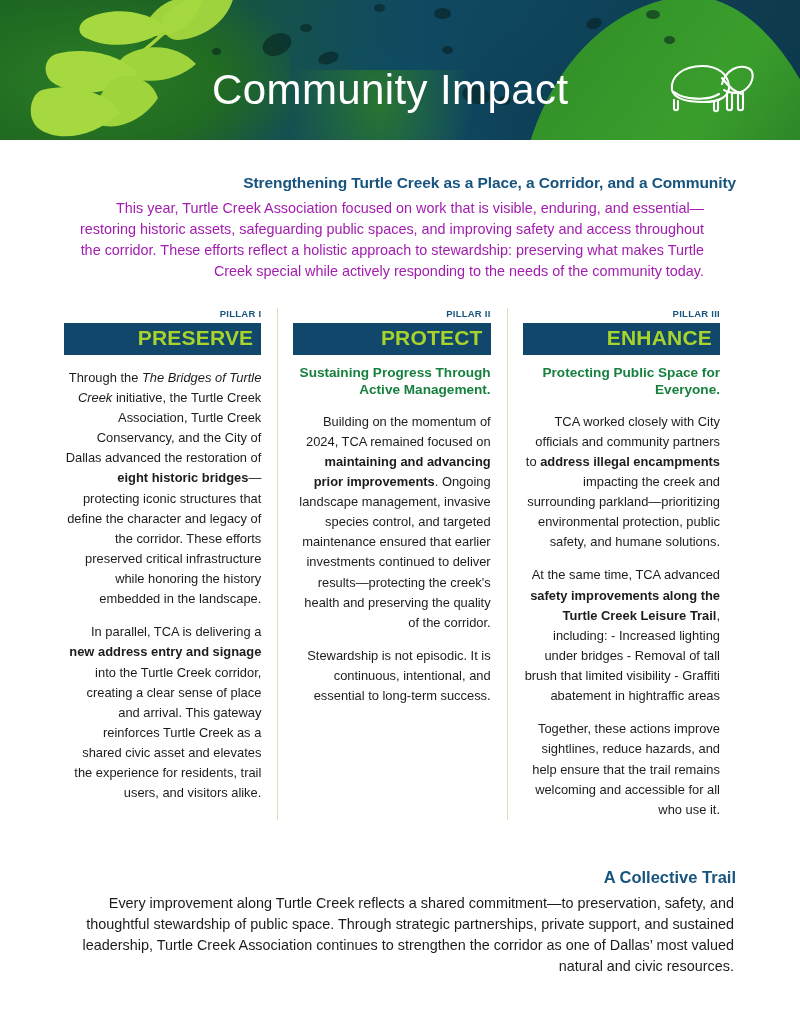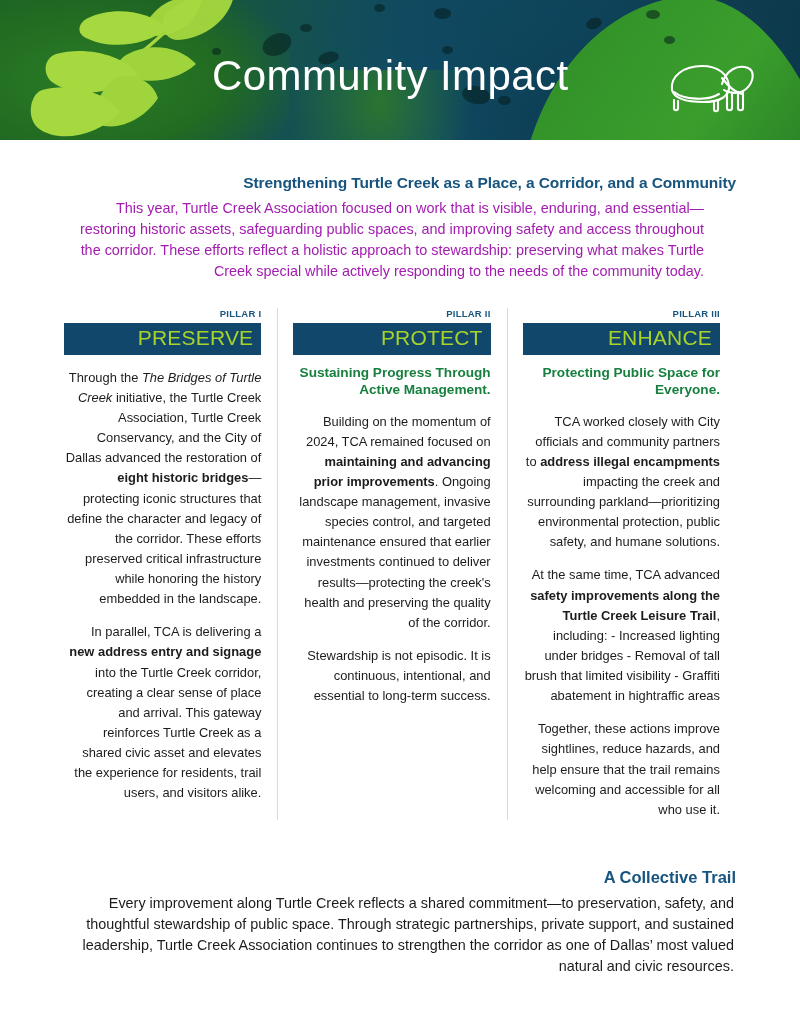--- a/index.html
+++ b/index.html
@@ -58,21 +58,21 @@
     border-radius: 50%;
   }
   .leafbranch {
     position: absolute;
     left: 28px; top: -6px;
     width: 260px; height: 160px;
   }
   .banner-title {
     position: absolute;
     left: 212px;
-    top: 52px;
+    top: 66px;
     font-size: 42px;
     font-weight: 300;
     letter-spacing: 0.4px;
     color: #ffffff;
     white-space: nowrap;
   }
   .turtle-logo {
     position: absolute;
     left: 656px;
     top: 56px;
@@ -122,21 +122,21 @@
     font-size: 9.5px;
     font-weight: bold;
     color: #17547f;
     letter-spacing: 0.25px;
     margin-bottom: 4px;
   }
   .pillar-bar {
     background: #10476b;
     color: #a8d32b;
     font-size: 21px;
-    font-weight: normal;
+    font-weight: bold;
     letter-spacing: 0.2px;
     padding: 4px 8px 5px 8px;
     line-height: 1.08;
   }
   .pillar-subtitle {
     color: #17803f;
     font-size: 13.6px;
     font-weight: bold;
     line-height: 1.28;
     margin-top: 9px;

